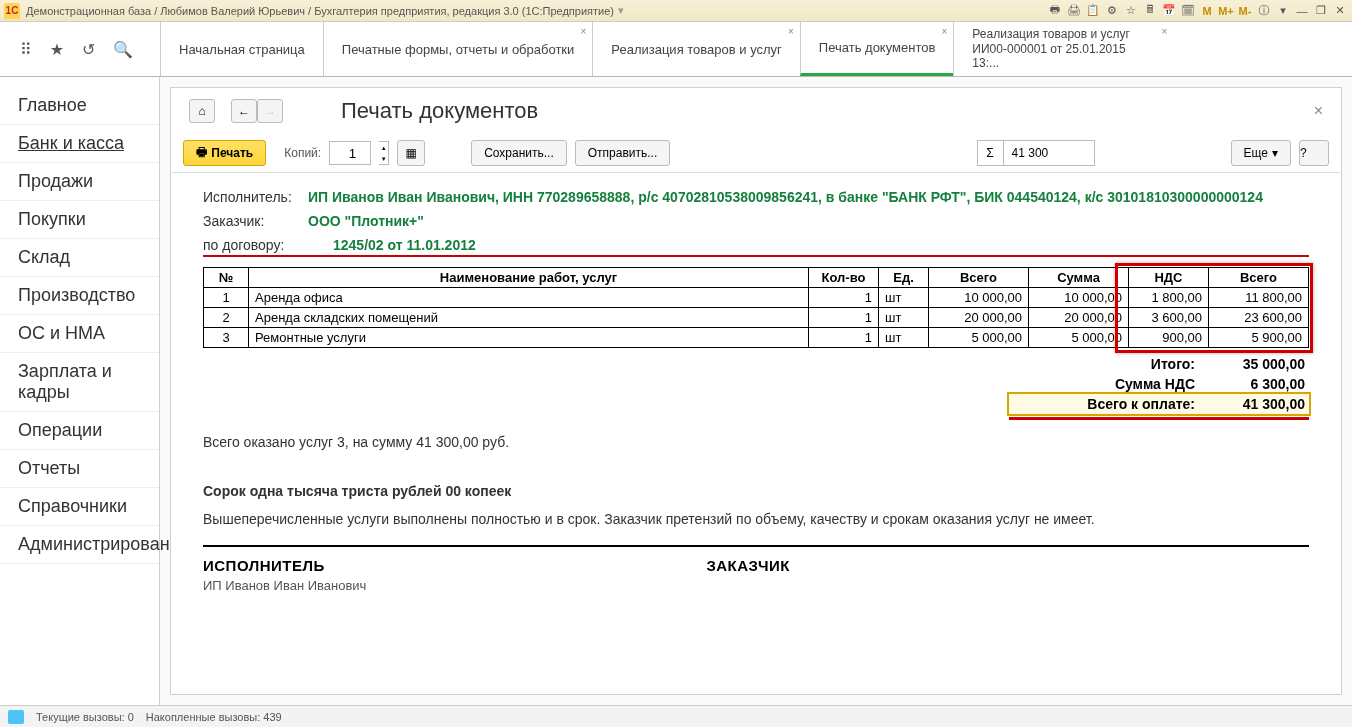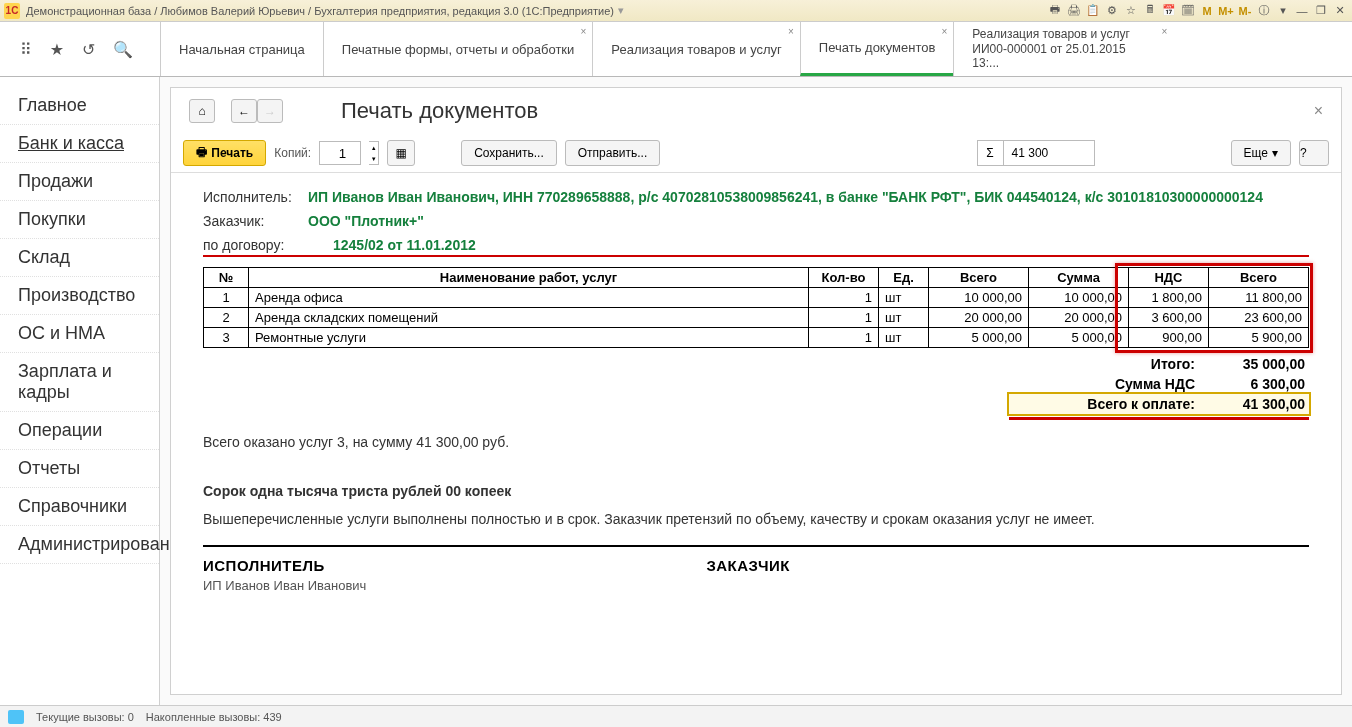--- a/index.html
+++ b/index.html
@@ -20,21 +20,21 @@
 .sidebar .item { padding: 8px 18px; font-size: 18px; color: #333; cursor: pointer; border-bottom: 1px dotted #e0e0e0; }
 .sidebar .item.active { text-decoration: underline; }
 .content { flex: 1; background: #fff; margin: 10px; border: 1px solid #d0d0d0; display: flex; flex-direction: column; overflow: hidden; }
 .content-head { display: flex; align-items: center; padding: 10px 18px; gap: 8px; }
 .content-head .home, .content-head .navbtn { width: 26px; height: 24px; border: 1px solid #bbb; background: #f4f4f4; display: flex; align-items: center; justify-content: center; font-size: 12px; cursor: pointer; border-radius: 3px; }
 .content-head h1 { font-size: 22px; font-weight: normal; margin-left: 50px; color: #333; }
 .content-head .closex { margin-left: auto; font-size: 16px; color: #888; cursor: pointer; }
 .toolbar { display: flex; align-items: center; padding: 6px 12px; gap: 8px; border-bottom: 1px solid #ddd; }
 .btn { height: 26px; padding: 0 12px; border: 1px solid #bbb; background: #f5f5f5; border-radius: 3px; font-size: 12px; cursor: pointer; display: inline-flex; align-items: center; gap: 4px; }
 .btn.primary { background: linear-gradient(#ffe066, #ffd43b); border-color: #d4a800; font-weight: bold; }
-.toolbar .copies-label { color: #555; }
+.toolbar .copies-label { margin-left: 10px; color: #555; }
 .toolbar .copies-input { width: 42px; height: 24px; border: 1px solid #bbb; text-align: right; padding: 0 14px 0 4px; }
 .toolbar .spin { width: 10px; height: 24px; border: 1px solid #bbb; border-left: none; display: flex; flex-direction: column; font-size: 6px; }
 .toolbar .spin span { flex: 1; display: flex; align-items: center; justify-content: center; cursor: pointer; }
 .toolbar .iconbtn { width: 28px; height: 26px; border: 1px solid #bbb; background: #f5f5f5; border-radius: 3px; display: flex; align-items: center; justify-content: center; font-size: 12px; cursor: pointer; }
 .toolbar .spacer { flex: 1; }
 .toolbar .sum-box { display: flex; align-items: center; border: 1px solid #bbb; height: 26px; }
 .toolbar .sum-box .sig { width: 26px; display: flex; align-items: center; justify-content: center; border-right: 1px solid #bbb; height: 100%; }
 .toolbar .sum-box .val { width: 90px; padding: 0 8px; }
 .doc { flex: 1; overflow: auto; padding: 16px 32px; font-family: Arial, sans-serif; }
 .info-row { display: flex; margin-bottom: 8px; }

